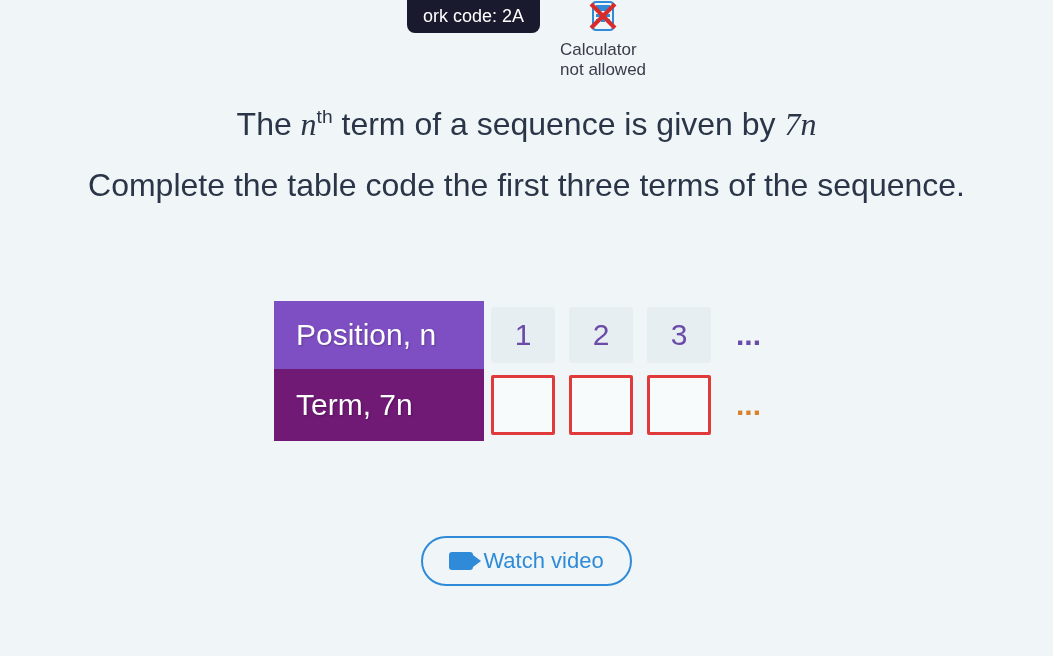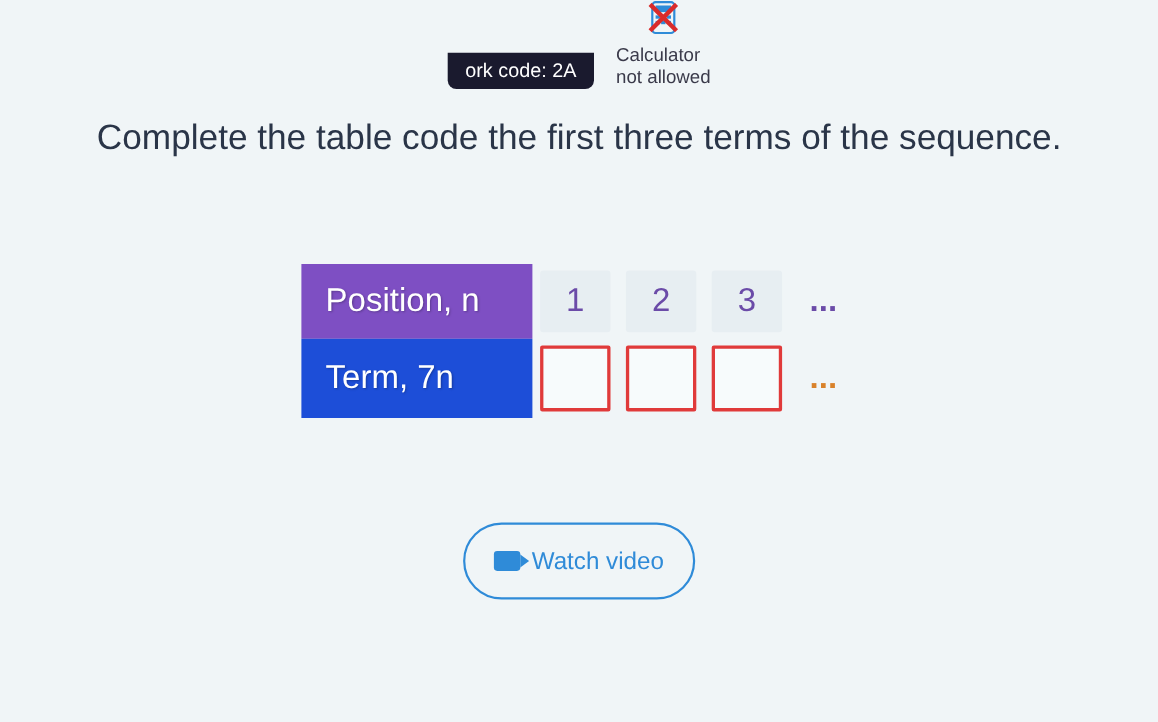--- a/index.html
+++ b/index.html
@@ -11,21 +11,21 @@
       font-family: -apple-system, BlinkMacSystemFont, 'Segoe UI', Arial, sans-serif;
       background: #f0f5f7;
       width: 1053px;
       height: 656px;
       overflow: hidden;
       position: relative;
     }
     .topbar {
       display: flex;
       justify-content: center;
-      align-items: flex-end;
+      align-items: flex-start;
       gap: 20px;
       padding-top: 0;
     }
     .code-badge {
       background: #1a1a2e;
       color: #fff;
       padding: 6px 16px;
       border-radius: 0 0 8px 8px;
       font-size: 18px;
       font-weight: 400;
@@ -85,21 +85,21 @@
       font-weight: 500;
       padding: 16px 22px;
       text-align: left !important;
       text-shadow: 1px 1px 2px rgba(0,0,0,0.25);
       min-width: 210px;
     }
     .hdr-purple {
       background: #7e4fc3;
     }
     .hdr-orange {
-      background: #1d4ed8;
+      background: #701a75;
     }
     .pos-cell {
       width: 78px;
       height: 68px;
     }
     .pos-box {
       background: #e7eef2;
       color: #6b4ba8;
       font-size: 30px;
       font-weight: 500;
@@ -137,21 +137,21 @@
     .watch-wrap {
       display: flex;
       justify-content: center;
       margin-top: 95px;
     }
     .watch-btn {
       border: 2px solid #2f8bd8;
       color: #2f8bd8;
       background: transparent;
       border-radius: 999px;
-      padding: 20px 26px;
+      padding: 10px 26px;
       font-size: 22px;
       font-weight: 500;
       display: flex;
       align-items: center;
       gap: 10px;
       cursor: pointer;
     }
     .cam-icon {
       width: 24px;
       height: 18px;
@@ -194,20 +194,23 @@
       </svg>
     </span>
     <div>
       <div>Calculator</div>
       <div>not allowed</div>
     </div>
   </div>
 </div>
 
 <div class="question">
+  <div class="line1">
+    <span>The </span><span class="math-i">n</span><sup>th</sup><span> term of a sequence is given by </span><span class="math-i">7<span class="math-i">n</span></span>
+  </div>
   <div>Complete the table code the first three terms of the sequence.</div>
 </div>
 
 <div class="table-wrap">
   <table class="seq">
     <tbody>
         <tr>
       <td class="hdr-cell hdr-purple">Position, n</td>
       <td class="pos-cell">
             <div class="pos-box">1</div>

